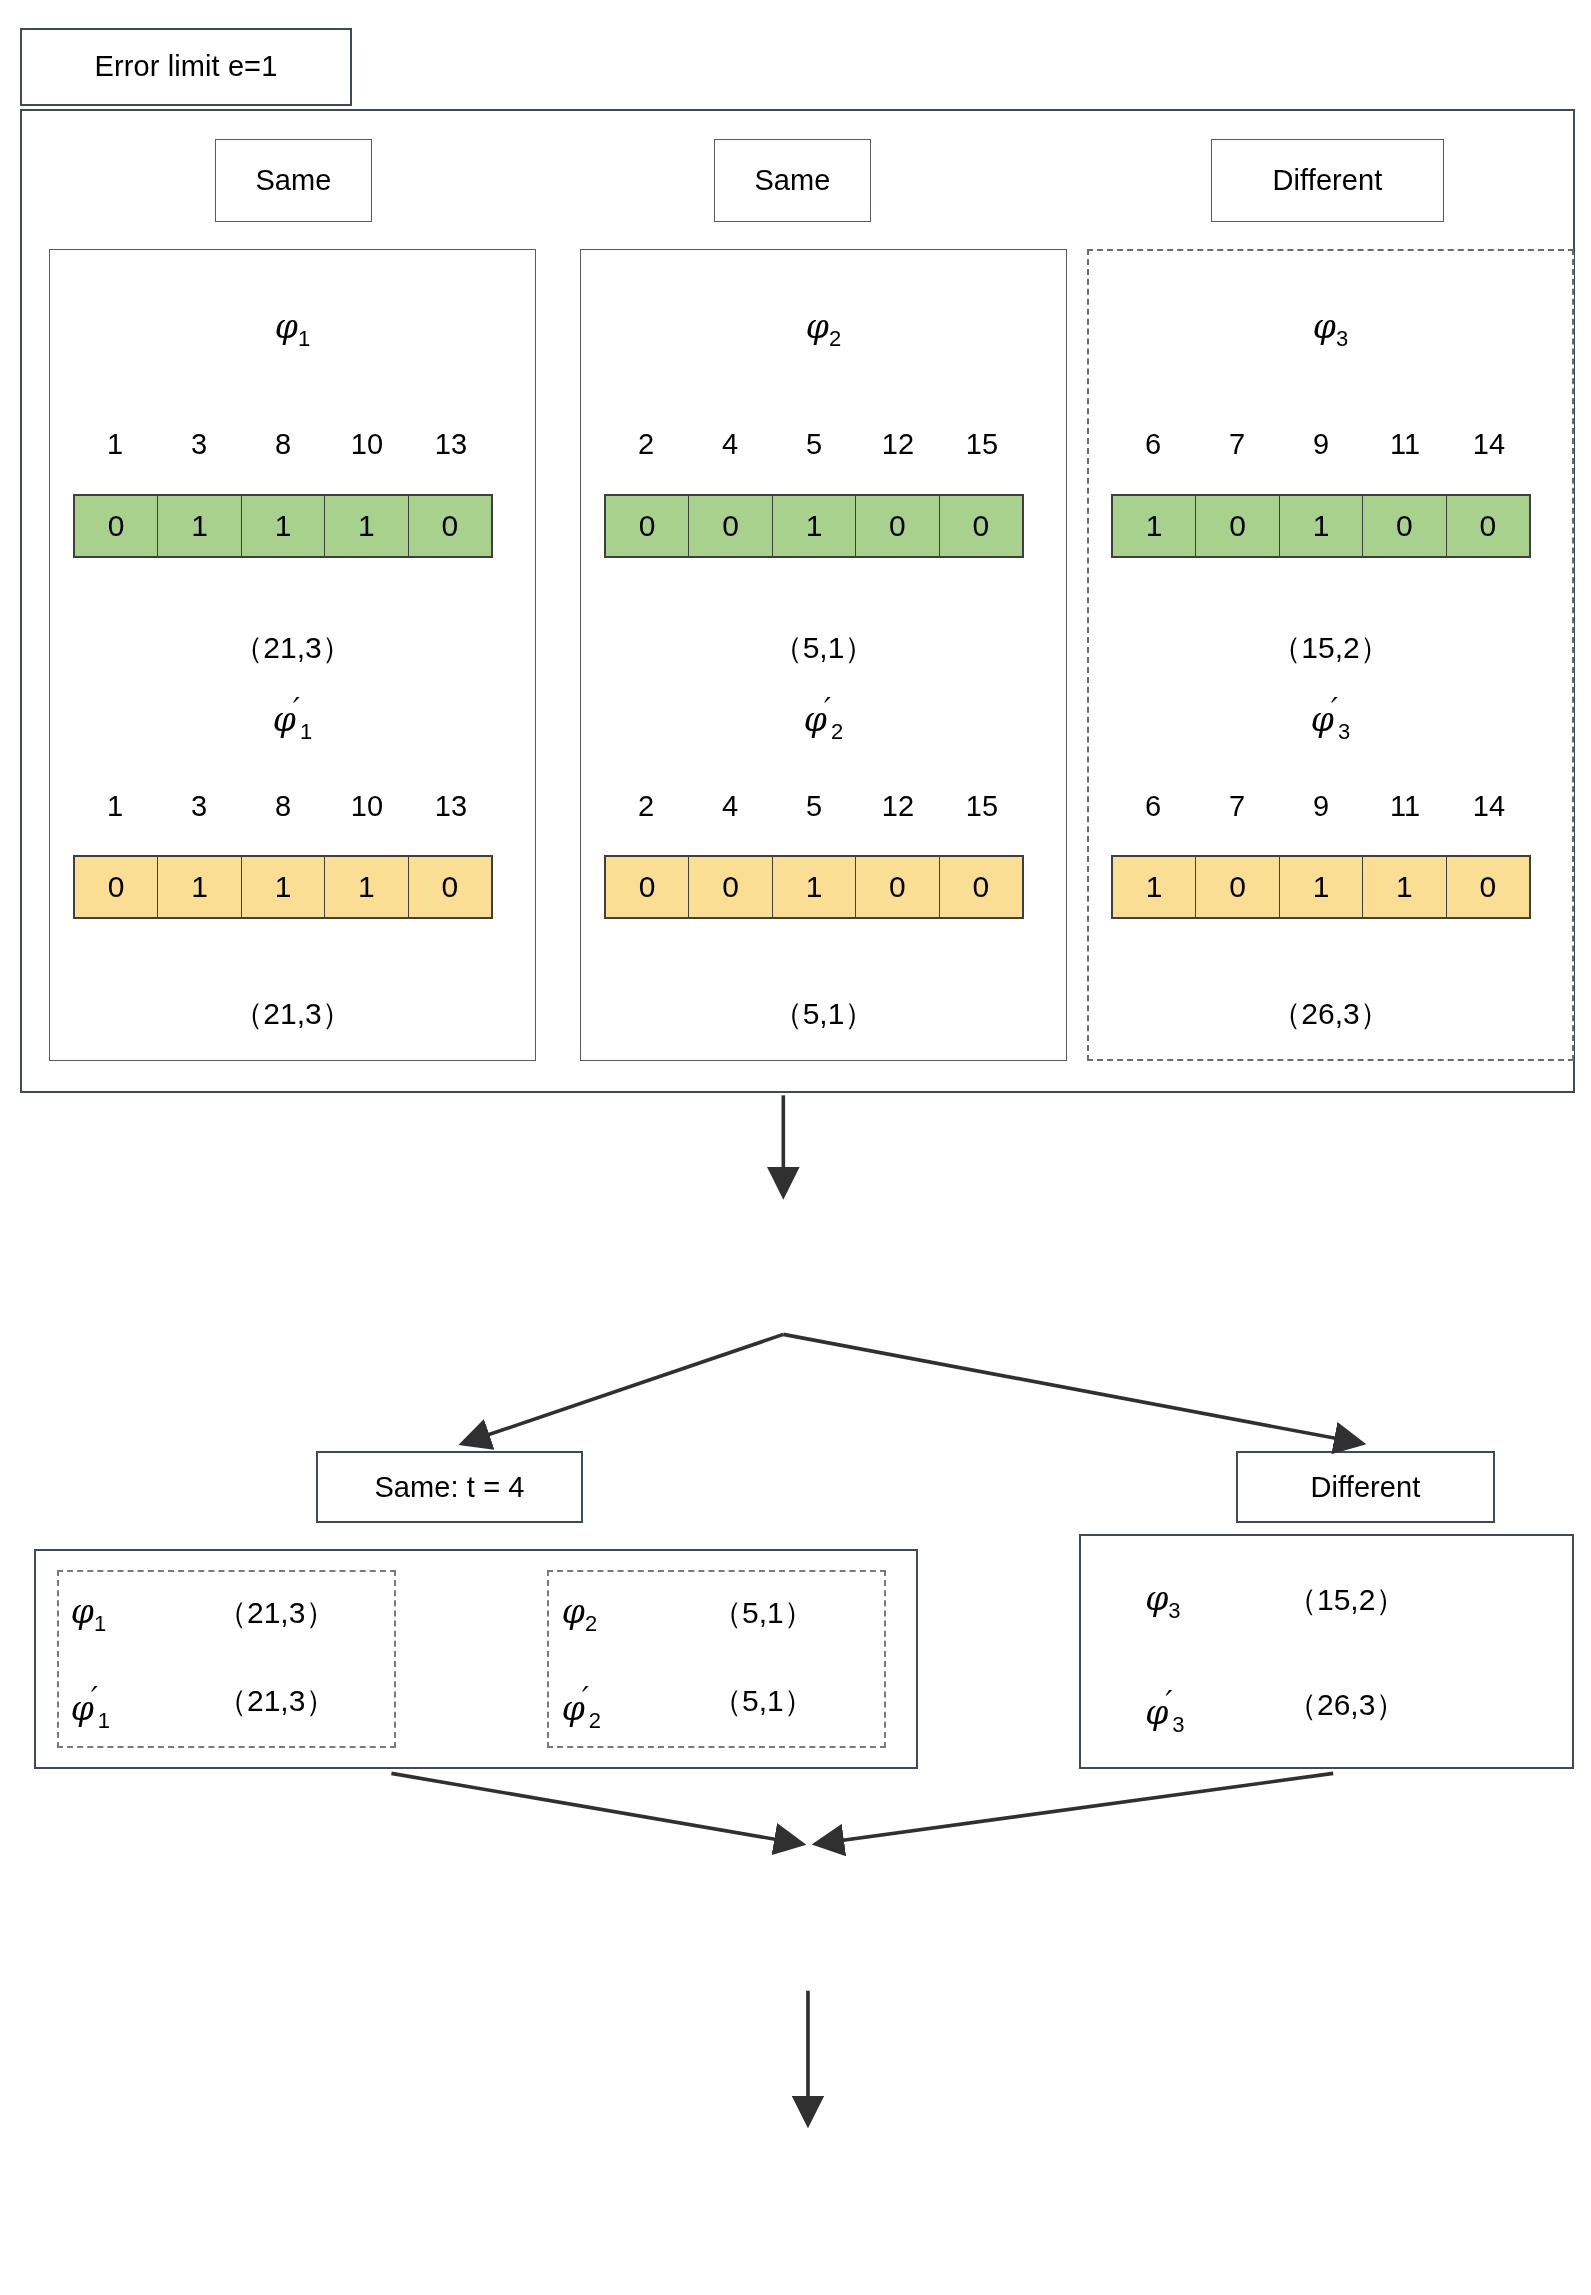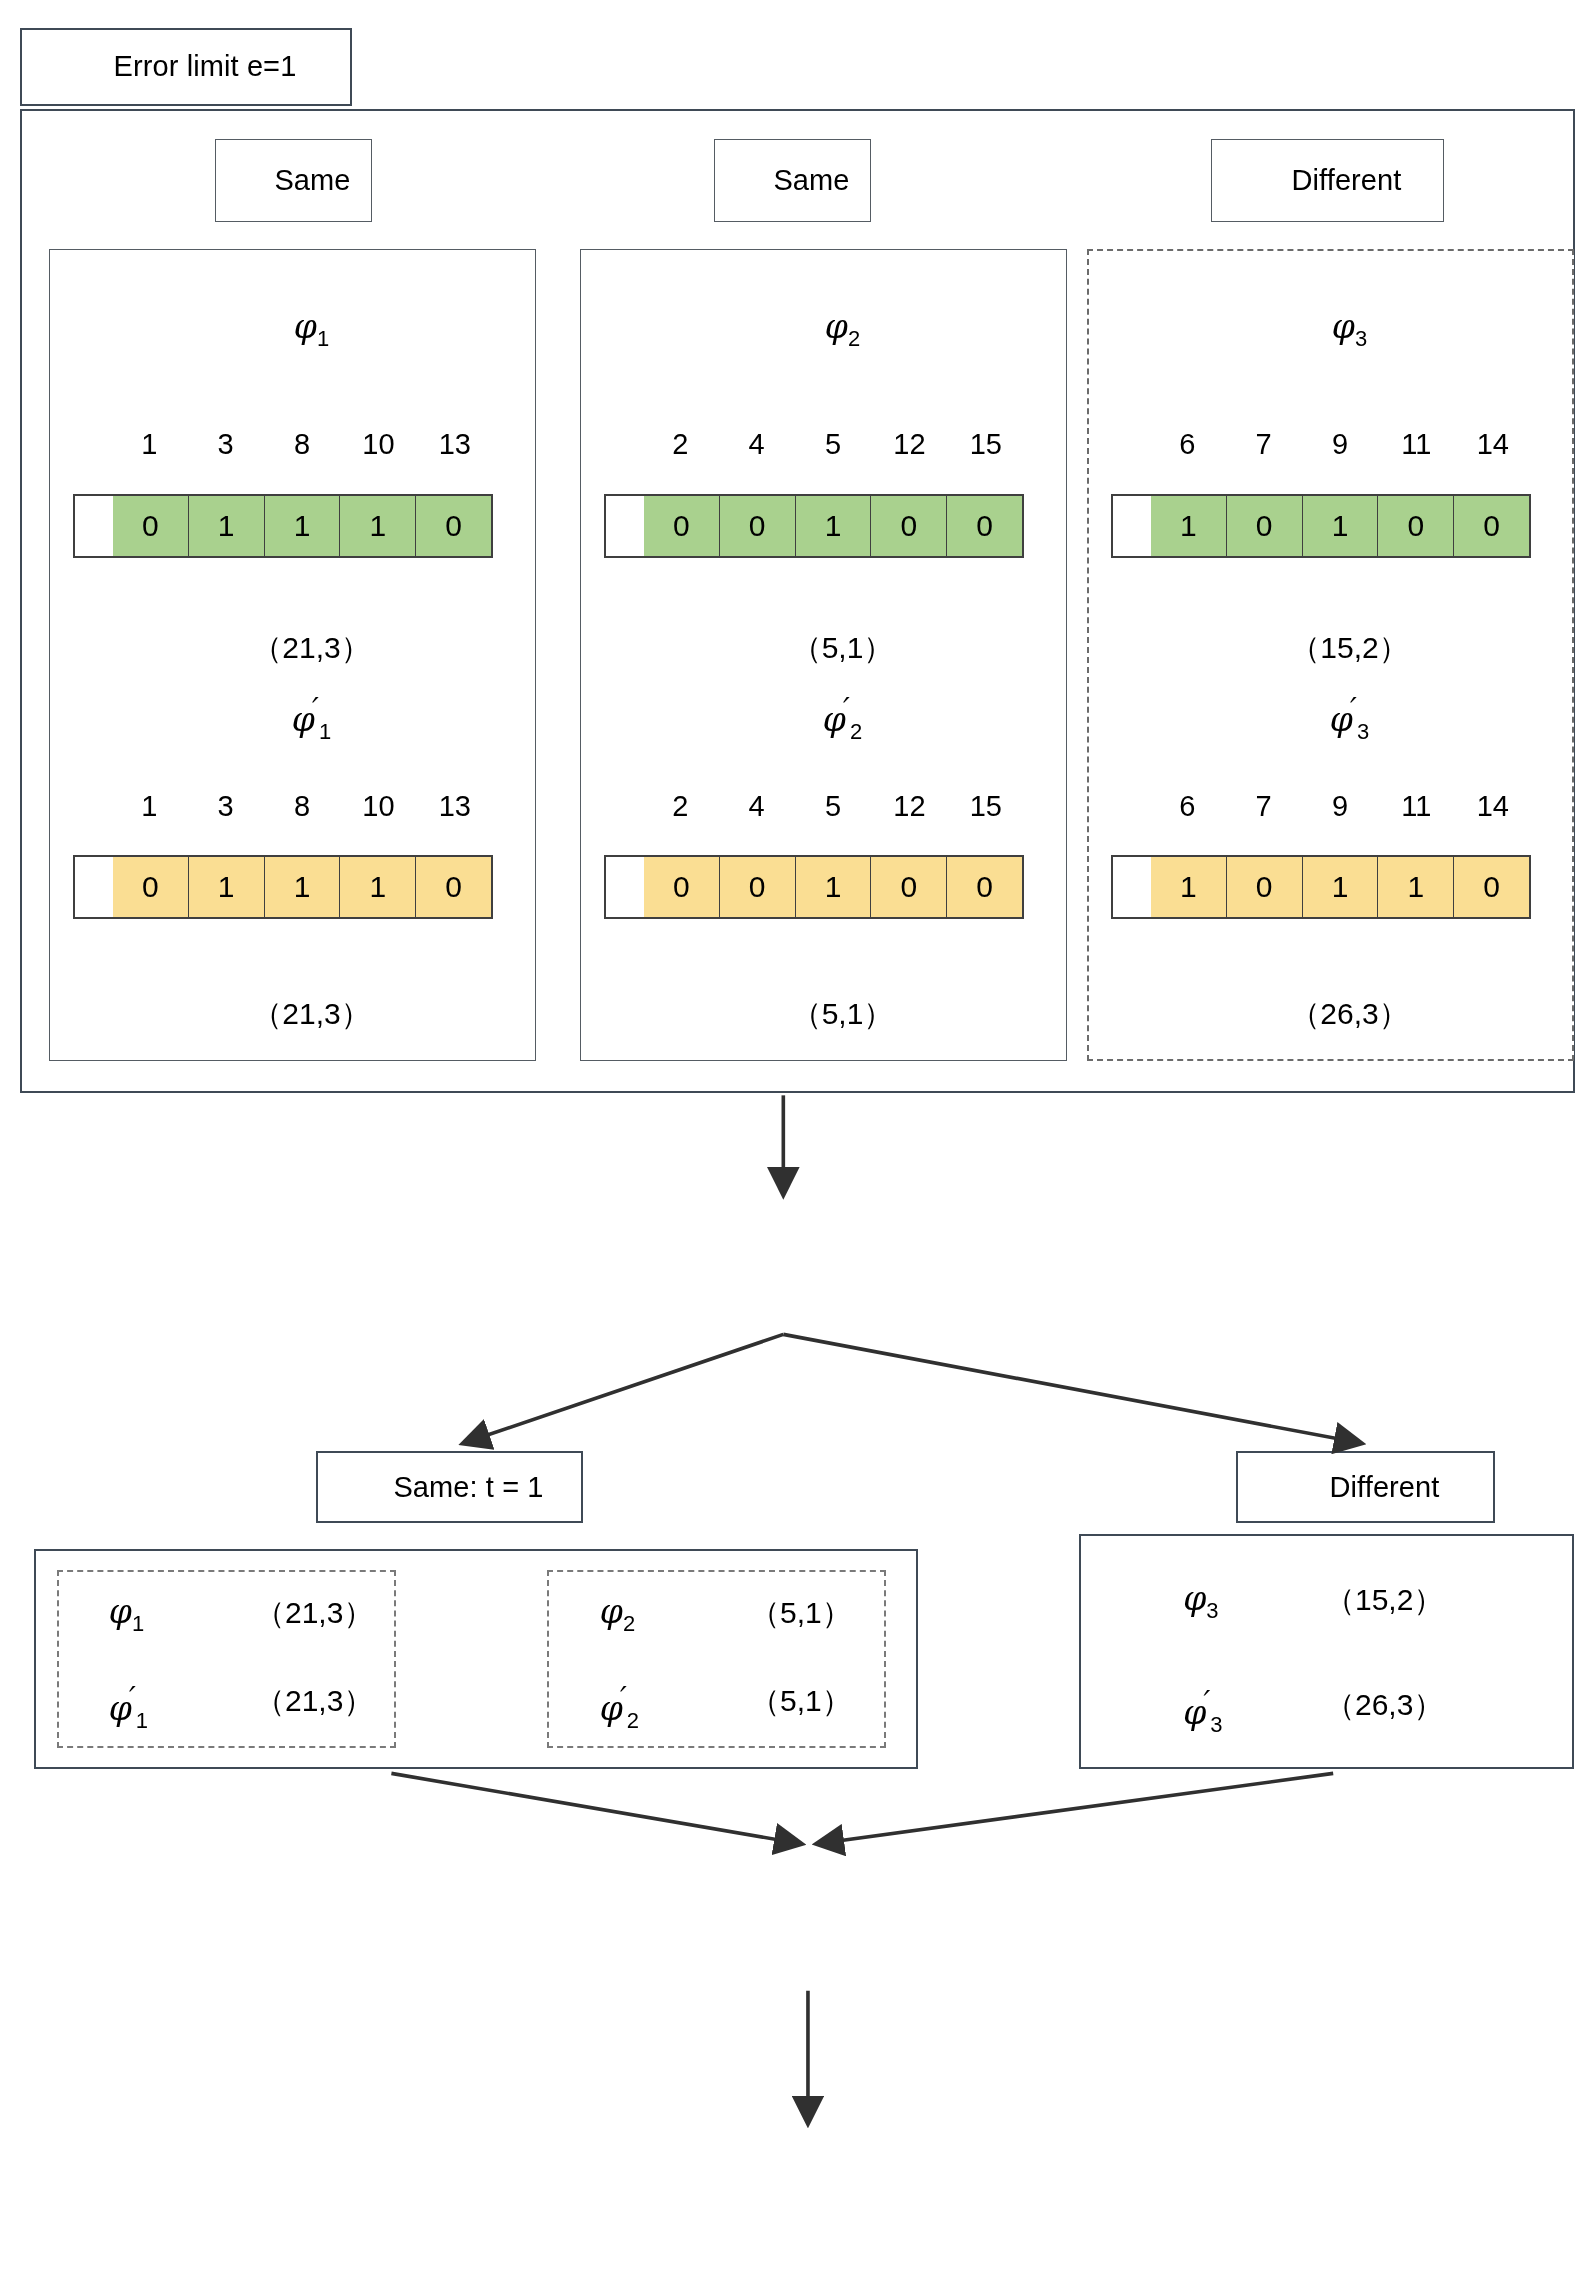--- a/index.html
+++ b/index.html
@@ -7,21 +7,21 @@
     font-family:"Liberation Sans", sans-serif;
     color:#000;
   }
   #page{
     position:relative;
     width:1592px;
     height:2295px;
     overflow:hidden;
     background:#fff;
   }
-  .abs{position:absolute;box-sizing:border-box;padding-left:38px;}
+  .abs{position:absolute;box-sizing:border-box;}
 
   
   .box-solid{
     border:2.2px solid #3f4a56;
     background:#fff;
   }
   .box-thin{
     border:1.4px solid #555c63;
     background:#fff;
   }
@@ -259,21 +259,21 @@
     <div class="cell">1</div>
     <div class="cell">1</div>
     <div class="cell">0</div>
   </div>
   <div class="abs centerflex" style="left:1087px;top:993px;width:487px;height:43px;">
     <span class="pair">（26,3）</span>
   </div>
 
 
   <div class="abs box-solid centerflex" style="left:316px;top:1451px;width:267px;height:72px;">
-    <span class="lbl">Same: t = 1</span>
+    <span class="lbl">Same: t = 4</span>
   </div>
   <div class="abs box-solid" style="left:34px;top:1549px;width:884px;height:220px;"></div>
 
   <div class="abs box-dotted" style="left:57px;top:1570px;width:339px;height:178px;"></div>
   <div class="abs" style="left:65px;top:1589px;width:325px;height:51px;">
     <span class="phi abs" style="left:5.8px;top:2.9px;">φ<span class="sub">1</span></span>
     <span class="pair abs" style="left:152px;top:4.3px;">（21,3）</span>
   </div>
   <div class="abs" style="left:65px;top:1677px;width:325px;height:51px;">
     <span class="phi abs" style="left:5.8px;top:2.9px;">φ<span class="prime">′</span><span class="sub">1</span></span>

